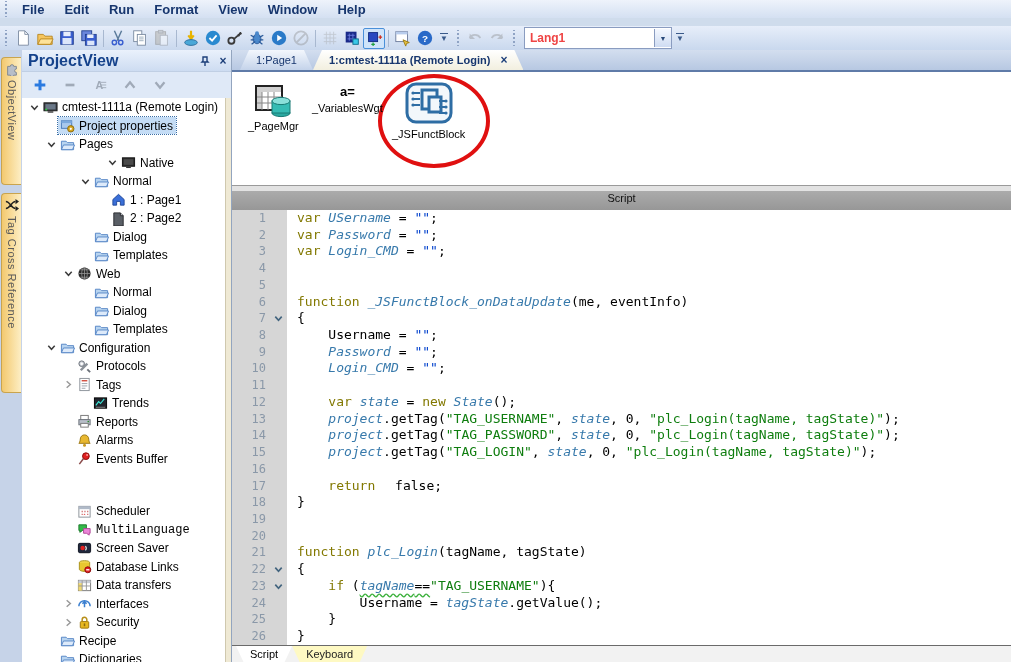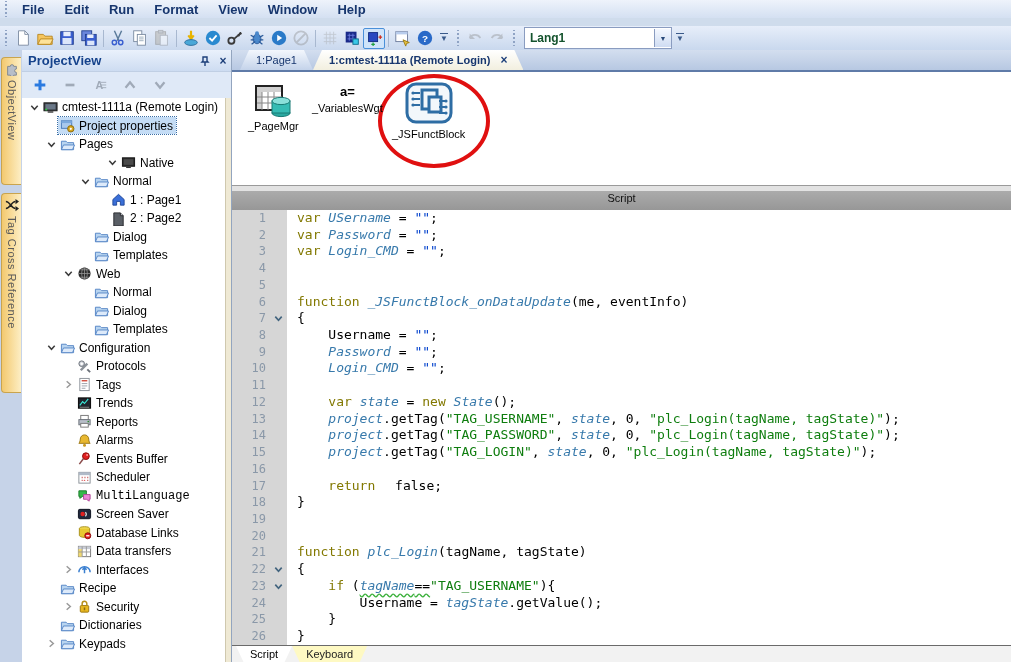--- a/index.html
+++ b/index.html
@@ -16,36 +16,36 @@
   #toolbar{position:absolute;left:0;top:26px;width:1011px;height:24px;
     background:linear-gradient(#e7eefa,#c9d8ee);display:flex;align-items:center;
     border-bottom:1px solid #b2c2dc;}
   .tb-btn{width:22px;height:21px;display:flex;align-items:center;justify-content:center;border-radius:2px;}
   .tb-btn.active{background:#cfe4fa;border:1px solid #4a90d9;width:20px;height:19px;}
   .tb-btn.disabled{opacity:.45;filter:grayscale(85%);}
   .tb-sep{width:1px;height:17px;background:#a8b8d0;margin:0 3px;}
   .tb-overflow{font-size:8px;color:#3a5a8a;margin:0 4px;line-height:1;border-top:1px solid #3a5a8a;padding-top:1px;}
   .combo{display:flex;align-items:center;width:146px;height:20px;background:#fff;
     border:1px solid #8a9cc0;margin-left:4px;}
-  .combo-text{flex:1;font-size:12px;font-weight:bold;color:#14532d;padding-left:5px;}
+  .combo-text{flex:1;font-size:12px;font-weight:bold;color:#ef4444;padding-left:5px;}
   .combo-btn{width:16px;height:18px;background:linear-gradient(#f4f8ff,#cfdcf2);
     border-left:1px solid #8a9cc0;display:flex;align-items:center;justify-content:center;
     font-size:7px;color:#2a4a7a;}
   
   #side-strip{position:absolute;left:0;top:50px;width:22px;height:612px;background:#c6d3e8;}
   .side-tab{position:absolute;left:1px;width:20px;border:1px solid #c9a44e;border-right:none;
     border-radius:4px 0 0 4px;background:linear-gradient(to right,#f3c96f,#fdeec4);
     display:flex;flex-direction:column;align-items:center;padding-top:4px;box-sizing:border-box;}
   .side-tab .vlabel{writing-mode:vertical-rl;font-size:11px;color:#5a5a5a;margin-top:4px;letter-spacing:.5px;}
   
   #pv{position:absolute;left:22px;top:50px;width:210px;height:612px;background:#e7eefa;
     border-right:1px solid #93a5bf;box-sizing:border-box;}
   #pv-header{height:21px;background:linear-gradient(#eaf1fc,#cddcf1);display:flex;align-items:center;
     border-bottom:1px solid #c0cfe4;}
-  #pv-title{flex:1;font-size:13px;font-weight:bold;color:#15428b;padding-left:6px;}
+  #pv-title{flex:1;font-size:16px;font-weight:bold;color:#15428b;padding-left:6px;}
   .pv-winbtn{width:16px;font-size:12px;color:#1d3f7a;text-align:center;font-weight:bold;}
   #pv-tools{height:26px;display:flex;align-items:center;gap:14px;padding-left:10px;
     background:#dfe9f7;}
   #pv-tree{position:absolute;left:0;top:48px;right:5px;bottom:0;background:#fff;overflow:hidden;}
   #pv-scroll{position:absolute;right:0;top:48px;width:5px;bottom:0;background:#efe9d4;border-left:1px solid #cfc8ae;}
   .tree-row{height:18.5px;display:flex;align-items:center;font-size:12px;color:#000;white-space:nowrap;}
   .tree-arrow{width:13px;height:13px;flex:0 0 13px;display:flex;align-items:center;justify-content:center;}
   .tree-icon{width:16px;height:15px;flex:0 0 16px;margin-right:4px;display:flex;align-items:center;justify-content:center;}
   .row-inner{display:flex;align-items:center;padding:1px 3px 1px 1px;}
   .row-inner.selected{background:#c4dcf5;outline:1px dotted #3a6ea5;}
@@ -531,21 +531,21 @@
             <span class="tree-icon">
               <svg viewBox="0 0 16 16" width="15" height="15">
                 <rect x="3" y="1.5" width="10" height="13" fill="#fff" stroke="#8a9098"></rect>
                 <path d="M5 4h6" stroke="#d04030" stroke-width="1.4"></path>
                 <path d="M5 7h6M5 9.5h6M5 12h4" stroke="#9aa0a8"></path>
               </svg>
             </span>
             <span>Tags</span>
           </span>
         </div>
-        <div class="tree-row" style="padding-left: 40px;">
+        <div class="tree-row" style="padding-left: 40px; gap: 16px;">
           <span class="tree-arrow"></span>
           <span class="row-inner">
             <span class="tree-icon">
               <svg viewBox="0 0 16 16" width="15" height="15">
                 <rect x="1.5" y="2" width="13" height="11" fill="#20242c" stroke="#000"></rect>
                 <path d="M3 10l3-4 2 2 4-5" fill="none" stroke="#3ae8d8" stroke-width="1.2"></path>
                 <path d="M3 12h10" stroke="#8a8a8a"></path>
               </svg>
             </span>
             <span>Trends</span>
@@ -583,21 +583,21 @@
             <span class="tree-icon">
               <svg viewBox="0 0 16 16" width="15" height="15">
                 <circle cx="9.5" cy="5.5" r="3.6" fill="#e02020" stroke="#8a0a0a"></circle>
                 <path d="M7 8l-4.5 6" stroke="#8a4a4a" stroke-width="1.6"></path>
                 <circle cx="10.8" cy="4.2" r="1.1" fill="#ff9a9a"></circle>
               </svg>
             </span>
             <span>Events Buffer</span>
           </span>
         </div>
-        <div class="tree-row" style="padding-left: 40px;">
+        <div class="tree-row" style="padding-left: 40px; margin-top: 34px;">
           <span class="tree-arrow"></span>
           <span class="row-inner">
             <span class="tree-icon">
               <svg viewBox="0 0 16 16" width="15" height="15">
                 <rect x="2" y="2.5" width="12" height="11.5" fill="#fff" stroke="#8a9098"></rect>
                 <rect x="2" y="2.5" width="12" height="3" fill="#b0bac8"></rect>
                 <path d="M5 8h1M8 8h1M11 8h1M5 11h1M11 11h1" stroke="#c04040" stroke-width="1.4"></path>
                 <path d="M8 10l1 2-2-1.3h2L7 12z" fill="#e03030"></path>
               </svg>
             </span>
@@ -666,47 +666,47 @@
           <span class="row-inner">
             <span class="tree-icon">
               <svg viewBox="0 0 16 16" width="15" height="15">
                 <path d="M2 11a6 6 0 0112 0" fill="none" stroke="#3a7fd0" stroke-width="1.6"></path>
                 <path d="M8 12V6M5.8 8.2L8 5.8l2.2 2.4" fill="none" stroke="#3a7fd0" stroke-width="1.6"></path>
               </svg>
             </span>
             <span>Interfaces</span>
           </span>
         </div>
-        <div class="tree-row" style="padding-left: 23px;">
-          <span class="tree-arrow"></span>
-          <span class="row-inner">
-            <span class="tree-icon">
-              <svg viewBox="0 0 16 16" width="15" height="15">
-                <path d="M1.5 4.5h5l1.5 1.5h6.5v7.5h-13z" fill="#b8d4f0" stroke="#5585c5"></path>
-                <path d="M1.5 13.5l2.2-5h11.8l-2.2 5z" fill="#ddeafa" stroke="#5585c5"></path>
-              </svg>
-            </span>
-            <span>Recipe</span>
-          </span>
-        </div>
         <div class="tree-row" style="padding-left: 40px;">
           <span class="tree-arrow">
             <svg viewBox="0 0 12 12" width="11" height="11">
               <path d="M4 2.5l4 3.5-4 3.5" fill="none" stroke="#9a9a9a" stroke-width="1.6"></path>
             </svg>
           </span>
           <span class="row-inner">
             <span class="tree-icon">
               <svg viewBox="0 0 16 16" width="15" height="15">
                 <rect x="3.5" y="7" width="9" height="7" rx="1" fill="#e8b820" stroke="#9a7410"></rect>
                 <path d="M5.5 7V5a2.5 2.5 0 015 0v2" fill="none" stroke="#b8901a" stroke-width="1.6"></path>
                 <rect x="7.2" y="9" width="1.6" height="3" fill="#8a6a10"></rect>
               </svg>
             </span>
             <span>Security</span>
+          </span>
+        </div>
+        <div class="tree-row" style="padding-left: 23px;">
+          <span class="tree-arrow"></span>
+          <span class="row-inner">
+            <span class="tree-icon">
+              <svg viewBox="0 0 16 16" width="15" height="15">
+                <path d="M1.5 4.5h5l1.5 1.5h6.5v7.5h-13z" fill="#b8d4f0" stroke="#5585c5"></path>
+                <path d="M1.5 13.5l2.2-5h11.8l-2.2 5z" fill="#ddeafa" stroke="#5585c5"></path>
+              </svg>
+            </span>
+            <span>Recipe</span>
           </span>
         </div>
         <div class="tree-row" style="padding-left: 23px;">
           <span class="tree-arrow"></span>
           <span class="row-inner">
             <span class="tree-icon">
               <svg viewBox="0 0 16 16" width="15" height="15">
                 <path d="M1.5 4.5h5l1.5 1.5h6.5v7.5h-13z" fill="#b8d4f0" stroke="#5585c5"></path>
                 <path d="M1.5 13.5l2.2-5h11.8l-2.2 5z" fill="#ddeafa" stroke="#5585c5"></path>
               </svg>

